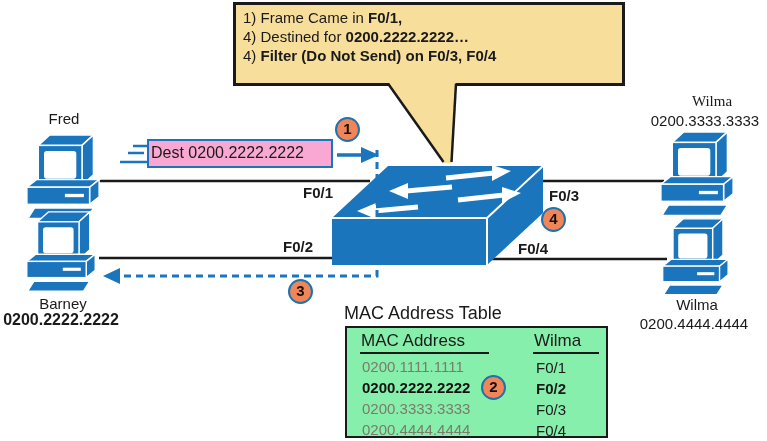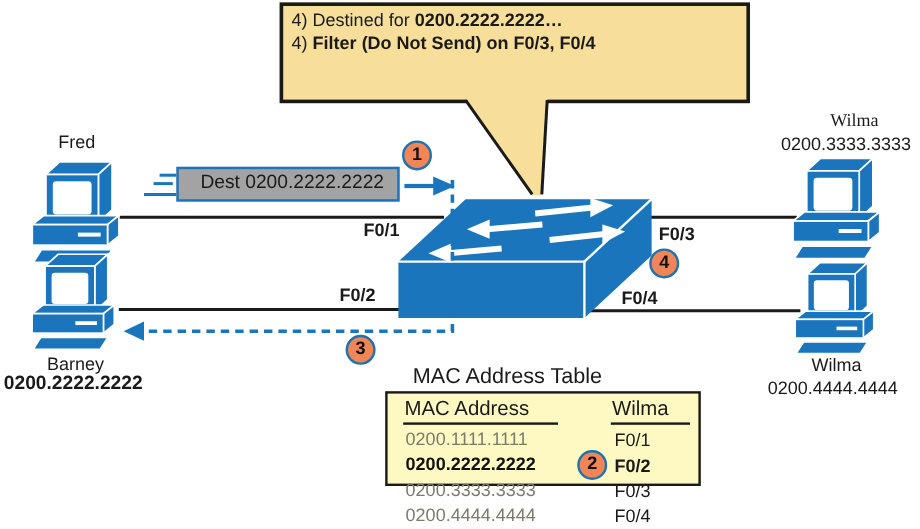--- a/index.html
+++ b/index.html
@@ -10,38 +10,38 @@
   #base-svg{position:absolute;left:0;top:0;z-index:0;}
   #tail-svg{position:absolute;left:0;top:0;z-index:3;pointer-events:none;}
 
   
   .callout{left:233px;top:2px;width:392px;height:84px;background:#F7DF9B;
            border:3px solid #1a1a1a;box-sizing:border-box;z-index:2;
            padding:3px 0 0 7px;font-size:15px;line-height:19px;white-space:nowrap;}
   .callout b{font-weight:700;}
 
   
-  .frame-box{left:147px;top:139px;width:186px;height:29px;background:#a3a3a3;
+  .frame-box{left:147px;top:139px;width:186px;height:29px;background:#f9a8d4;
              border:2.5px solid #1B75BC;box-sizing:border-box;z-index:2;
-             font-size:16px;line-height:24px;padding-left:18px;white-space:nowrap;}
+             font-size:16px;line-height:24px;padding-left:2px;white-space:nowrap;}
 
   
   .port{font-size:15px;font-weight:700;z-index:2;white-space:nowrap;}
   .hostname{font-size:15px;z-index:2;white-space:nowrap;transform:translateX(-50%);}
   .hostmac{font-size:15px;z-index:2;white-space:nowrap;transform:translateX(-50%);}
   .hostmac.bold{font-weight:700;font-size:16px;}
 
   
   .badge{width:25px;height:25px;border-radius:50%;background:#F08558;
          border:2.5px solid #1E72AE;box-sizing:border-box;z-index:4;
          font-size:15px;font-weight:700;text-align:center;line-height:20px;color:#111;}
 
   
   .mac-title{left:344px;top:303px;font-size:18px;z-index:2;white-space:nowrap;}
-  .mac-box{left:321px;top:326px;width:263px;height:79px;background:#fef9c3;
+  .mac-box{left:345px;top:326px;width:263px;height:112px;background:#86efac;
            border:2.5px solid #1a1a1a;box-sizing:border-box;z-index:2;}
   .mac-box .hdr{position:absolute;top:3px;font-size:17px;white-space:nowrap;}
   .mac-box .rule{position:absolute;height:2px;background:#1a1a1a;}
   .mac-box .mac{position:absolute;left:15px;font-family:Liberation Sans, sans-serif;
                 font-size:15px;color:#7B7B6C;white-space:nowrap;}
   .mac-box .mac.bold{color:#111;font-weight:700;}
   .mac-box .out{position:absolute;left:189px;font-size:15px;white-space:nowrap;}
   .mac-box .out.bold{font-weight:700;}
 </style>
 </head>
@@ -105,20 +105,21 @@
       <polygon points="103,276 120,268 120,284" fill="#1B75BC"></polygon>
     </g>
 
     <g>
       <line x1="337" y1="155" x2="363" y2="155" stroke="#1B75BC" stroke-width="3.5"></line>
       <polygon points="361,147 379,155 361,163" fill="#1B75BC"></polygon>
     </g>
   </svg>
 
   <div class="abs callout">
+    <div><span>1) Frame Came in </span><b>F0/1,</b></div>
     <div><span>4) Destined for </span><b>0200.2222.2222…</b></div>
     <div><span>4) </span><b>Filter (Do Not Send) on F0/3, F0/4</b></div>
   </div>
 
   <svg id="tail-svg" width="767" height="441" viewBox="0 0 767 441">
     <polygon points="388,82 456,82 451.5,163 443.5,163" fill="#F7DF9B"></polygon>
     <line x1="388" y1="83.5" x2="443.5" y2="162" stroke="#1a1a1a" stroke-width="2.5"></line>
     <line x1="456" y1="83.5" x2="451.5" y2="162" stroke="#1a1a1a" stroke-width="2.5"></line>
   </svg>
 

